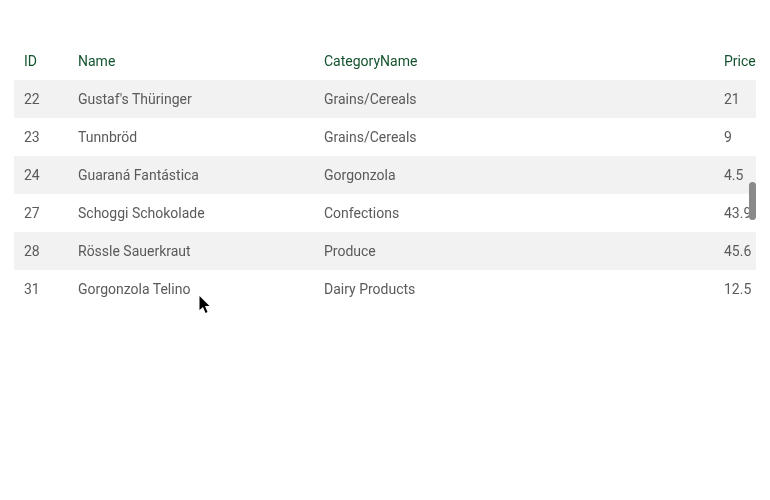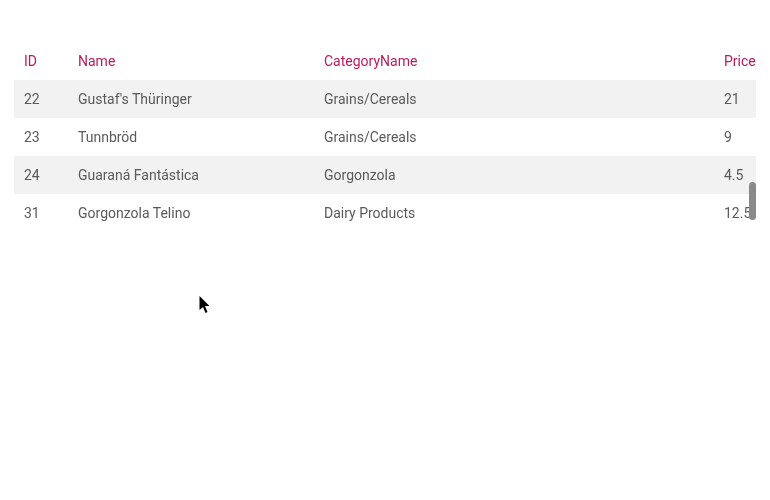--- a/index.html
+++ b/index.html
@@ -32,21 +32,21 @@
     }
     th, td {
       text-align: left;
       padding: 11px 10px 11px 10px;
       font-weight: 400;
       white-space: nowrap;
       overflow: hidden;
       text-overflow: clip;
     }
     th {
-      color: #be185d;
+      color: #14532d;
     }
     tbody tr:nth-child(odd) {
       background: #f2f2f2;
     }
     tbody tr:nth-child(even) {
       background: #ffffff;
     }
     .col-id { width: 54px; }
     .col-name { width: 246px; }
     .col-cat { width: 400px; }
@@ -108,20 +108,32 @@
           <td>Grains/Cereals</td>
           <td>9</td>
         </tr>
         <tr>
           <td>24</td>
           <td>Guaraná Fantástica</td>
           <td>Gorgonzola</td>
           <td>4.5</td>
         </tr>
         <tr>
+          <td>27</td>
+          <td>Schoggi Schokolade</td>
+          <td>Confections</td>
+          <td>43.9</td>
+        </tr>
+        <tr>
+          <td>28</td>
+          <td>Rössle Sauerkraut</td>
+          <td>Produce</td>
+          <td>45.6</td>
+        </tr>
+        <tr>
           <td>31</td>
           <td>Gorgonzola Telino</td>
           <td>Dairy Products</td>
           <td>12.5</td>
         </tr>
       </tbody>
   </table>
 
   <div class="scrollbar-track">
     <div class="scrollbar-thumb"></div>

